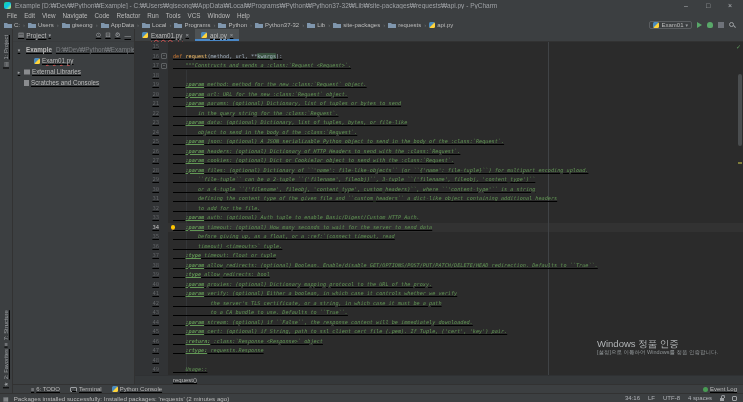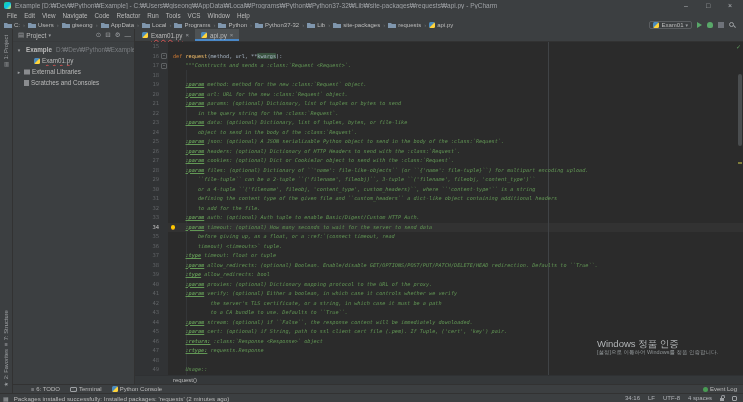--- a/index.html
+++ b/index.html
@@ -31,21 +31,21 @@
   .runchip .lbl { font-size:6px; color:#bbbbbb; }
   .caret { font-size:5px; color:#9da0a3; }
   .playic { width:0; height:0; border-left:5px solid #59A869; border-top:3px solid transparent; border-bottom:3px solid transparent; }
   .bugic  { width:6px; height:6px; background:#59A869; border-radius:3px 3px 2px 2px; }
   .stopic { width:6px; height:6px; background:#6F737A; }
   .searchic { width:5px; height:5px; border:1px solid #9da0a3; border-radius:50%; position:relative; margin-right:3px;}
   .searchic::after { content:''; position:absolute; width:3px; height:1px; background:#9da0a3;
                      transform:rotate(45deg); right:-2.5px; bottom:-1px; }
 
   
-  .approw { flex:0 0 364px; display:flex; min-height:0; }
+  .approw { flex:0 0 364px; display:flex; min-height:0;text-decoration:underline; }
   .stripe { width:13px; background:#3c3f41; border-right:1px solid #323232; display:flex;
             flex-direction:column; align-items:center; padding:4px 0; }
   .vlabel { writing-mode:vertical-rl; transform:rotate(180deg); font-size:5.8px; color:#9da0a3;
             display:flex; align-items:center; gap:2px; margin:2px 0; }
   .vlabel .ic { font-size:5.5px; color:#9da0a3; transform:rotate(90deg); }
   .stripe .spacer { flex:1; }
   .content { flex:1; display:flex; flex-direction:column; min-width:0; }
   .workrow { flex:0 0 355px; display:flex; min-height:0; }
 
   

